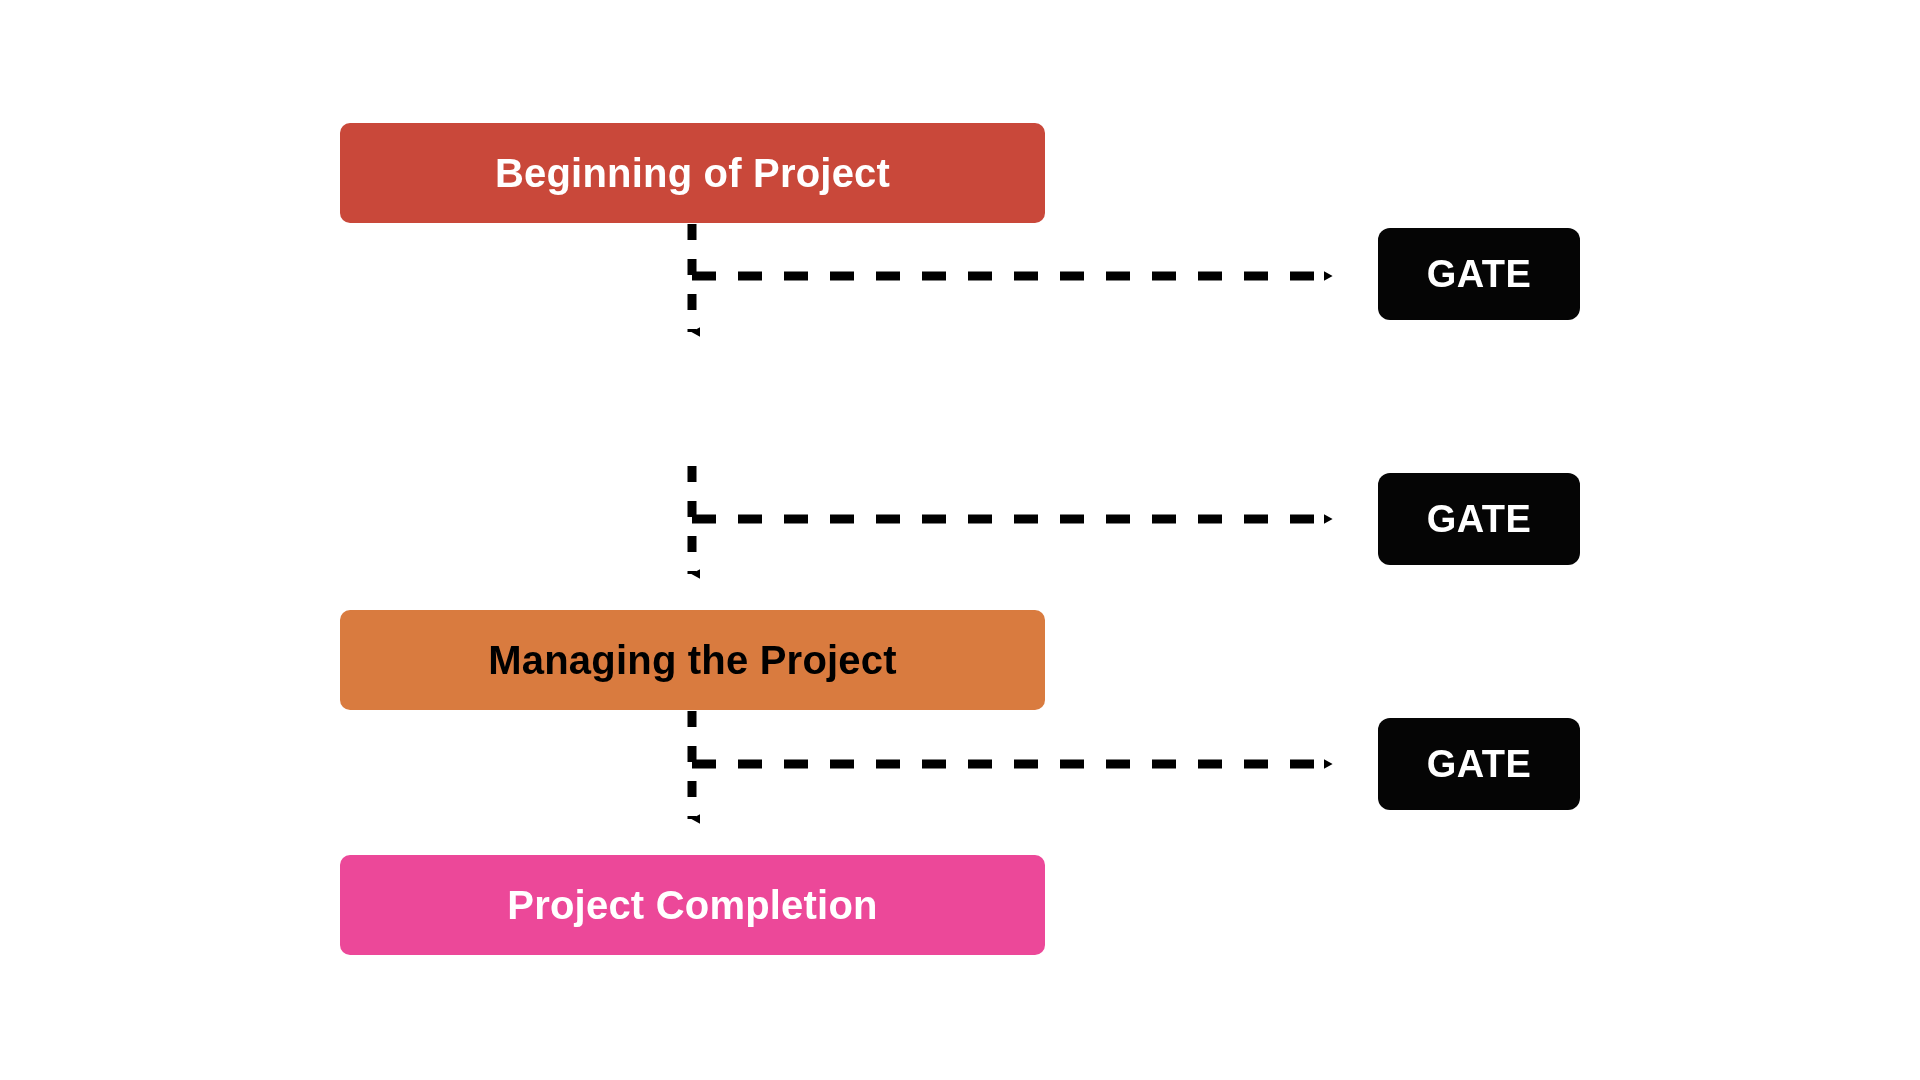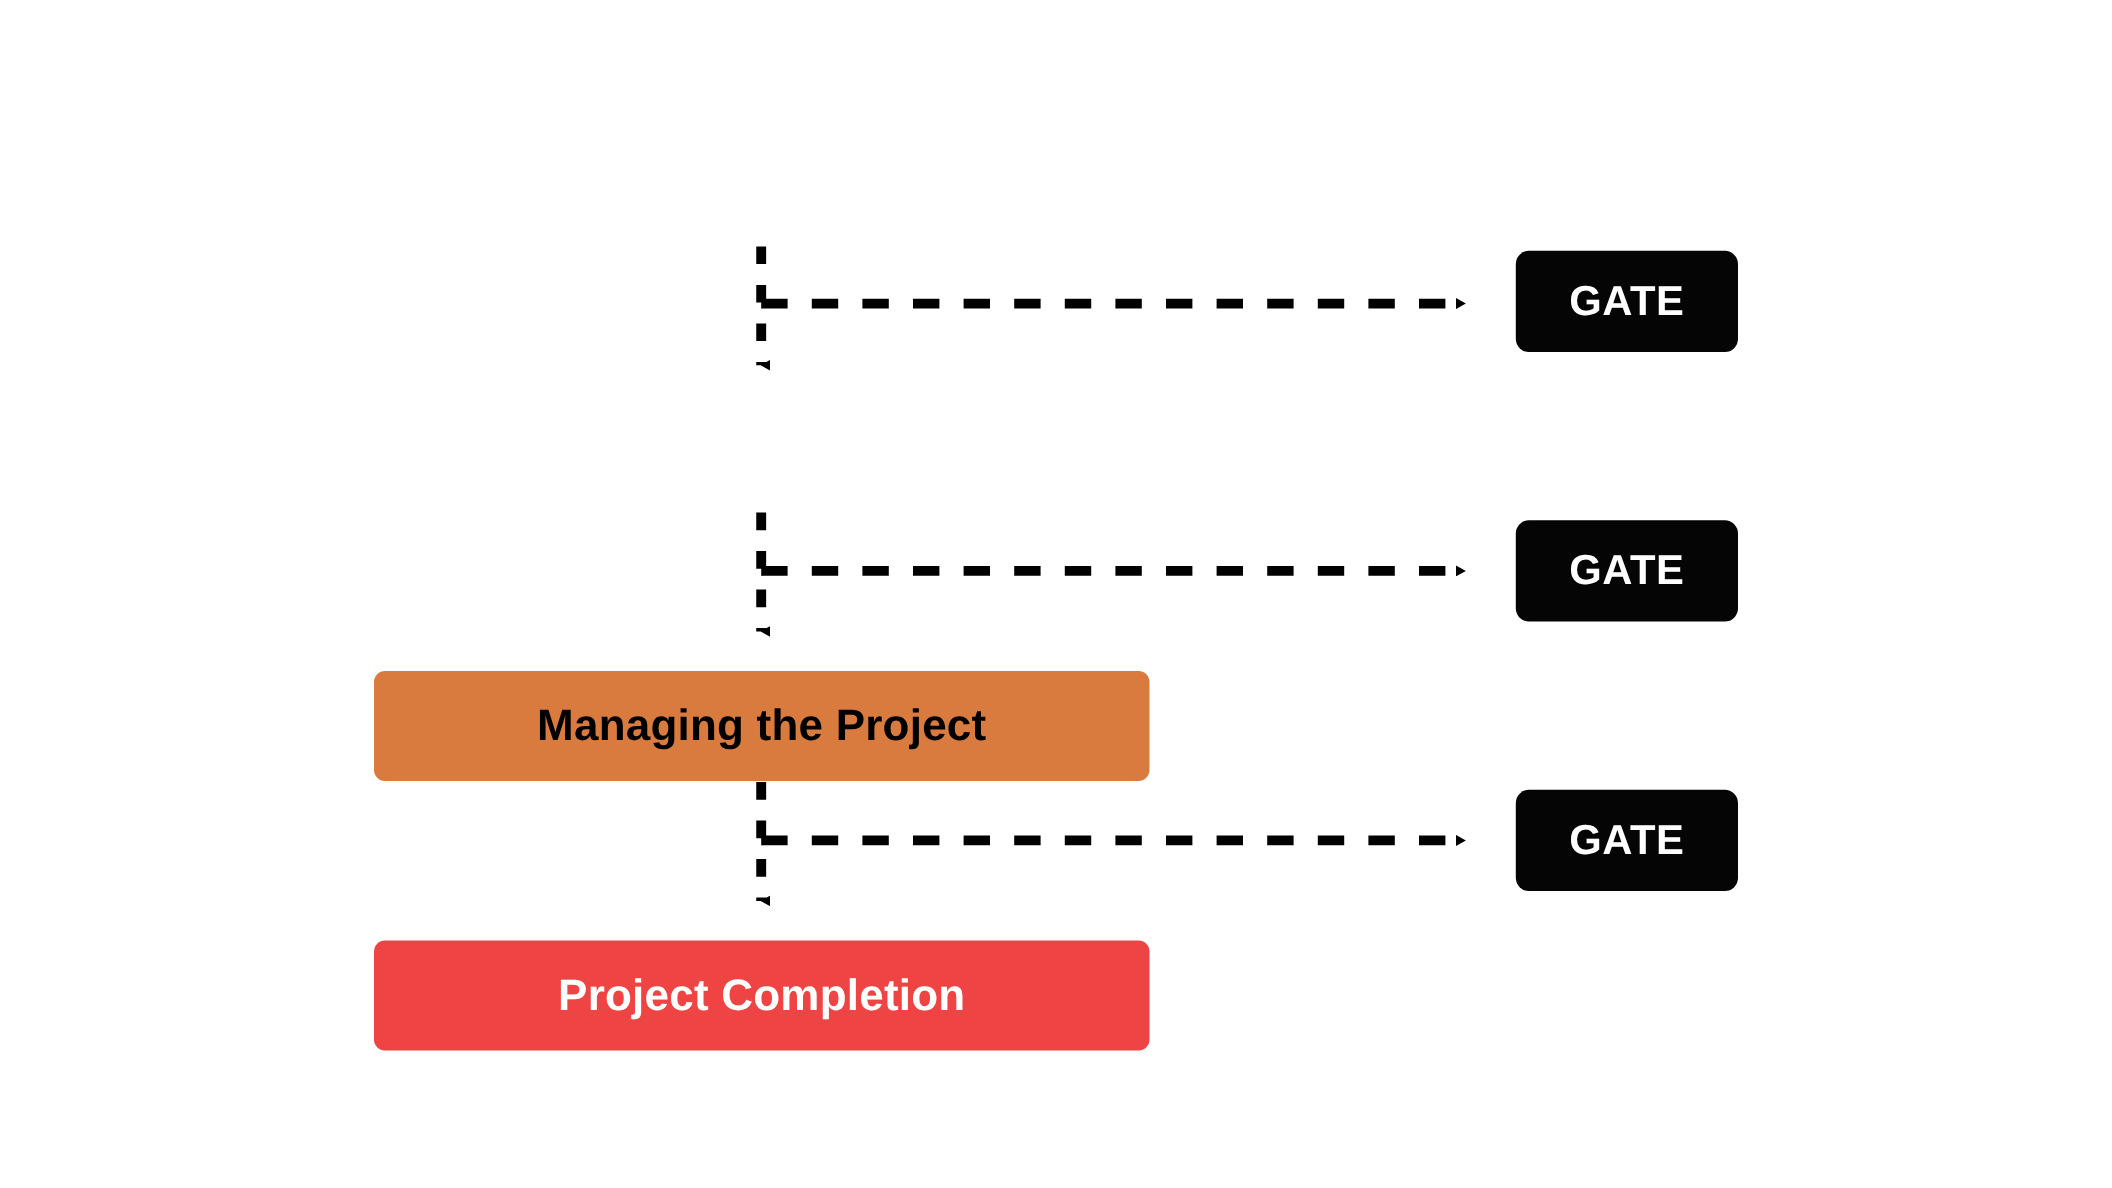--- a/index.html
+++ b/index.html
@@ -109,27 +109,30 @@
       <line x1="692" y1="466" x2="692" y2="574" stroke="#000000" stroke-width="9" stroke-dasharray="16 19" marker-end="url(#arrow-down)"></line>
       <line x1="692" y1="519" x2="1332" y2="519" stroke="#000000" stroke-width="9" stroke-dasharray="24 22" marker-end="url(#arrow-right)"></line>
     </g>
 
     <g>
       <line x1="692" y1="711" x2="692" y2="819" stroke="#000000" stroke-width="9" stroke-dasharray="16 19" marker-end="url(#arrow-down)"></line>
       <line x1="692" y1="764" x2="1332" y2="764" stroke="#000000" stroke-width="9" stroke-dasharray="24 22" marker-end="url(#arrow-right)"></line>
     </g>
   </svg>
 
+  <div class="phase-box" id="phase-box-0" style="background-color: rgb(201, 72, 58);">
+    <span class="phase-label" style="color: rgb(255, 255, 255);">Beginning of Project</span>
+  </div>
 
 
   <div class="phase-box" id="phase-box-2" style="background-color: rgb(217, 123, 63);">
     <span class="phase-label" style="color: #000000;">Managing the Project</span>
   </div>
 
-  <div class="phase-box" id="phase-box-3" style="background-color: #ef4444;">
+  <div class="phase-box" id="phase-box-3" style="background-color: #ec4899;">
     <span class="phase-label" style="color: rgb(255, 255, 255);">Project Completion</span>
   </div>
 
   <div class="gate-box" id="gate-box-0" style="background-color: rgb(5, 5, 5);">
     <span class="gate-label" style="color: rgb(255, 255, 255);">GATE</span>
   </div>
 
   <div class="gate-box" id="gate-box-1" style="background-color: rgb(5, 5, 5);">
     <span class="gate-label" style="color: rgb(255, 255, 255);">GATE</span>
   </div>

